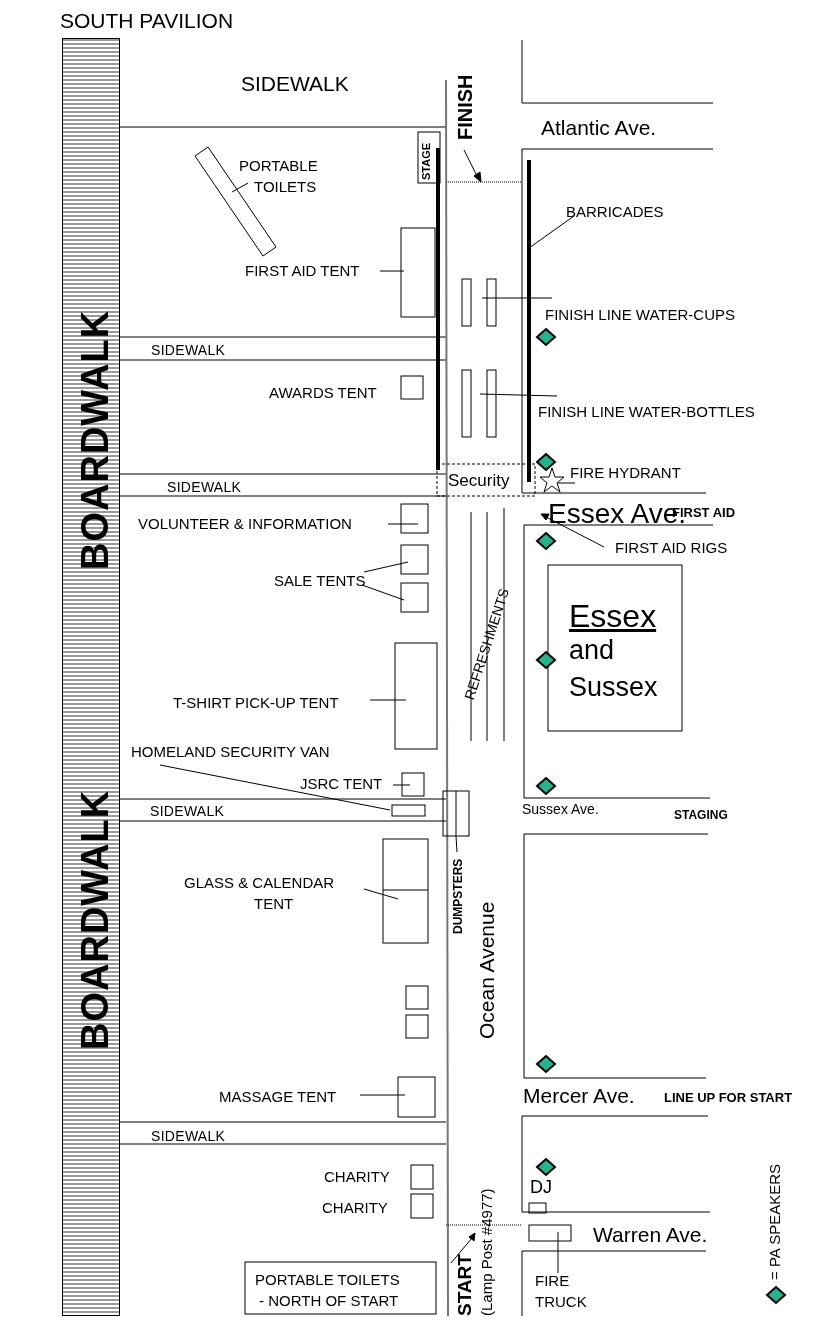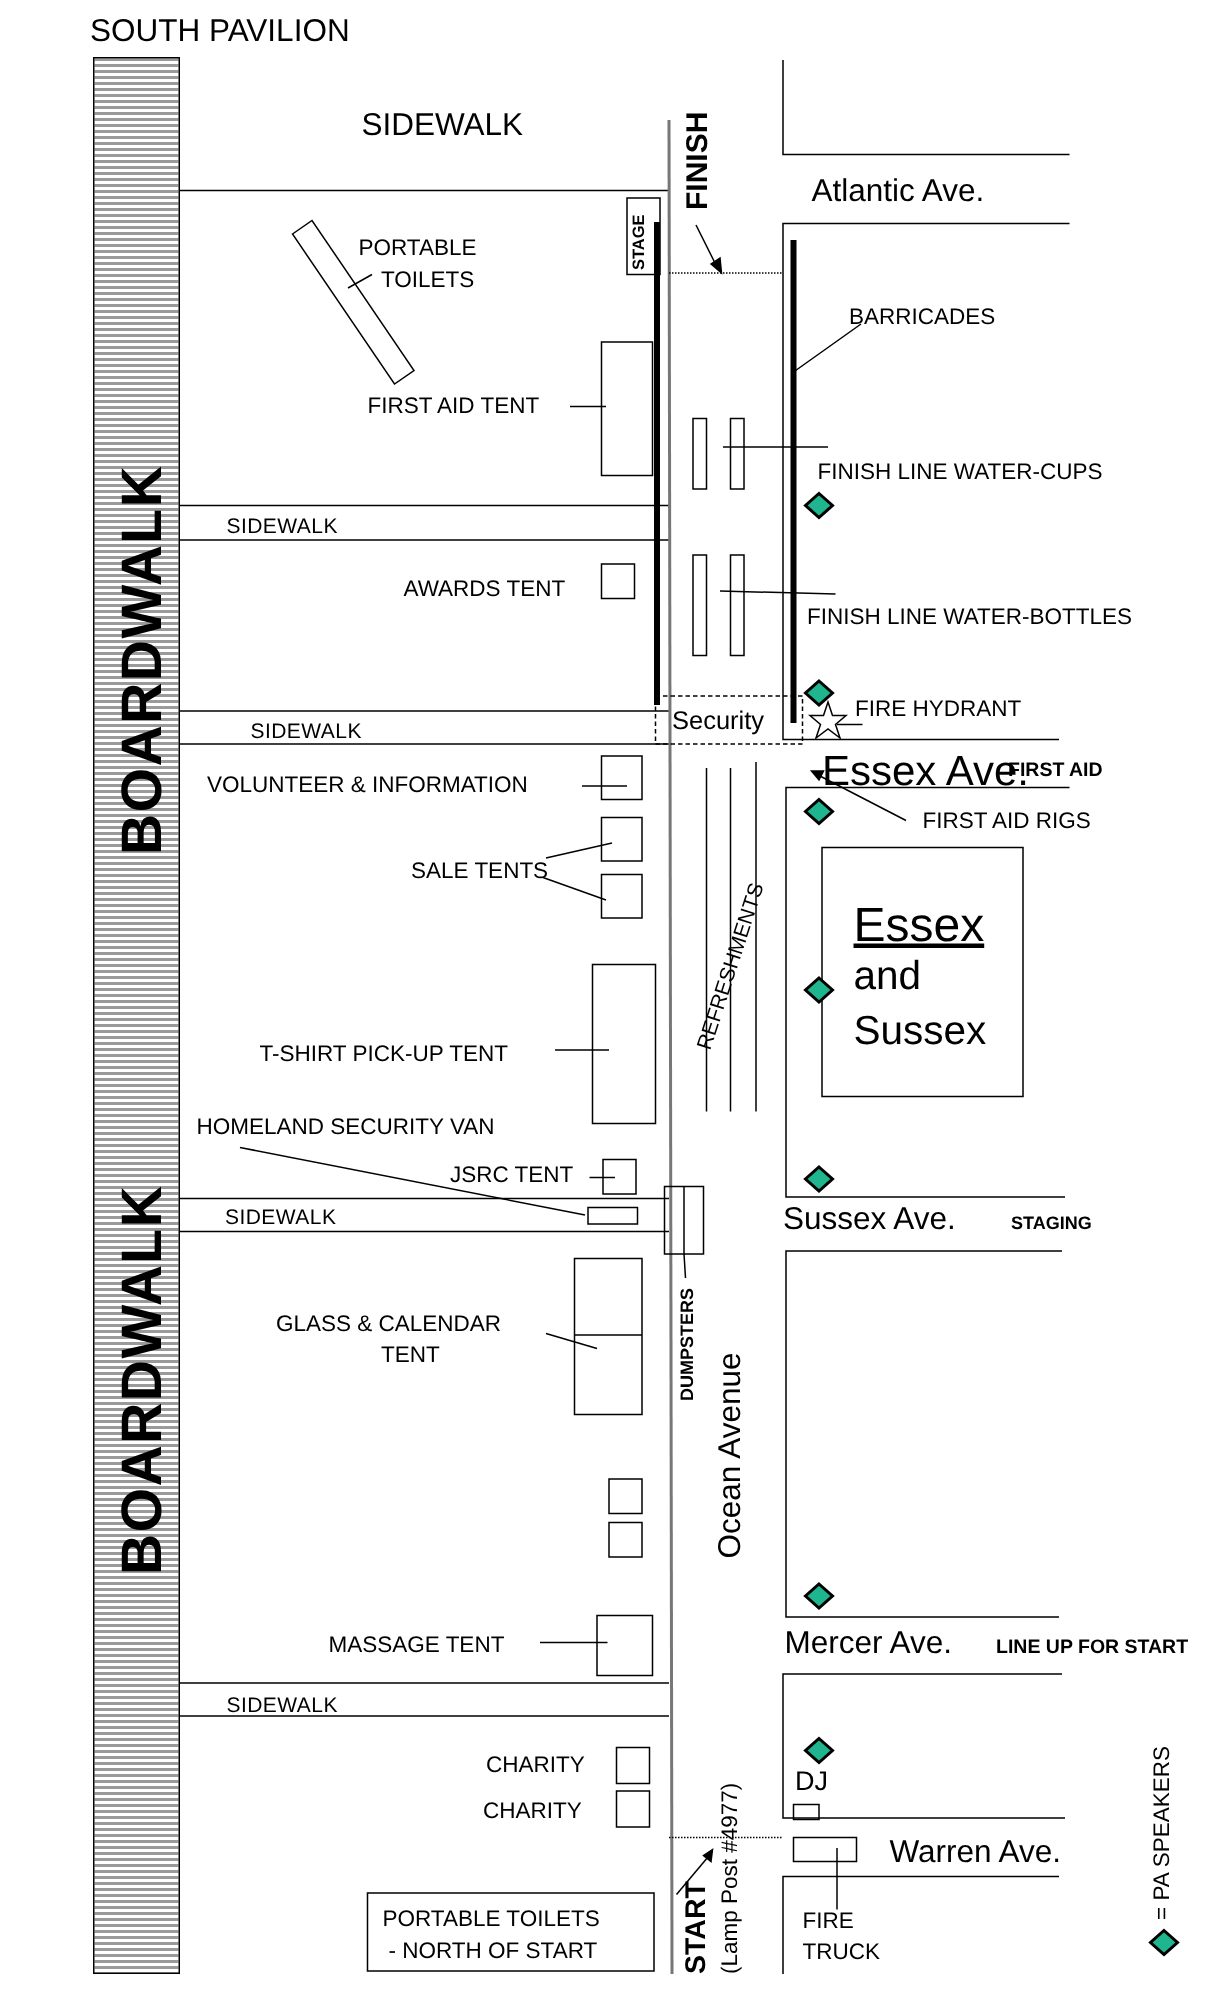--- a/index.html
+++ b/index.html
@@ -151,21 +151,21 @@
 <div class="lbl thin" style="left:167px;top:480px;font-size:14px;">SIDEWALK</div>
 <div class="lbl thin" style="left:150px;top:804px;font-size:14px;">SIDEWALK</div>
 <div class="lbl thin" style="left:151px;top:1129px;font-size:14px;">SIDEWALK</div>
 
 <div class="lbl bold vert" style="left:455px;top:140px;font-size:20px;transform:rotate(-90deg);">FINISH</div>
 <div class="lbl bold vert" style="left:421px;top:180px;font-size:11px;transform:rotate(-90deg);">STAGE</div>
 
 <div class="lbl ave" style="left:541px;top:117px;font-size:21px;">Atlantic Ave.</div>
 <div class="lbl ave" style="left:548px;top:500px;font-size:28px;">Essex Ave.</div>
 <div class="lbl bold" style="left:672px;top:506px;font-size:13px;">FIRST AID</div>
-<div class="lbl ave" style="left:522px;top:802px;font-size:21px;">Sussex Ave.</div>
+<div class="lbl ave" style="left:522px;top:802px;font-size:14px;">Sussex Ave.</div>
 <div class="lbl bold" style="left:674px;top:809px;font-size:12px;">STAGING</div>
 <div class="lbl ave" style="left:523px;top:1085px;font-size:21px;">Mercer Ave.</div>
 <div class="lbl bold" style="left:664px;top:1091px;font-size:13px;">LINE UP FOR START</div>
 <div class="lbl ave" style="left:593px;top:1224px;font-size:21px;">Warren Ave.</div>
 <div class="lbl vert" style="left:476px;top:1039px;font-size:21px;transform:rotate(-90deg);">Ocean Avenue</div>
 
 <div class="lbl" style="left:569px;top:600px;font-size:32px;text-decoration:underline;">Essex</div>
 <div class="lbl" style="left:569px;top:637px;font-size:27px;">and</div>
 <div class="lbl" style="left:569px;top:674px;font-size:27px;">Sussex</div>
 

